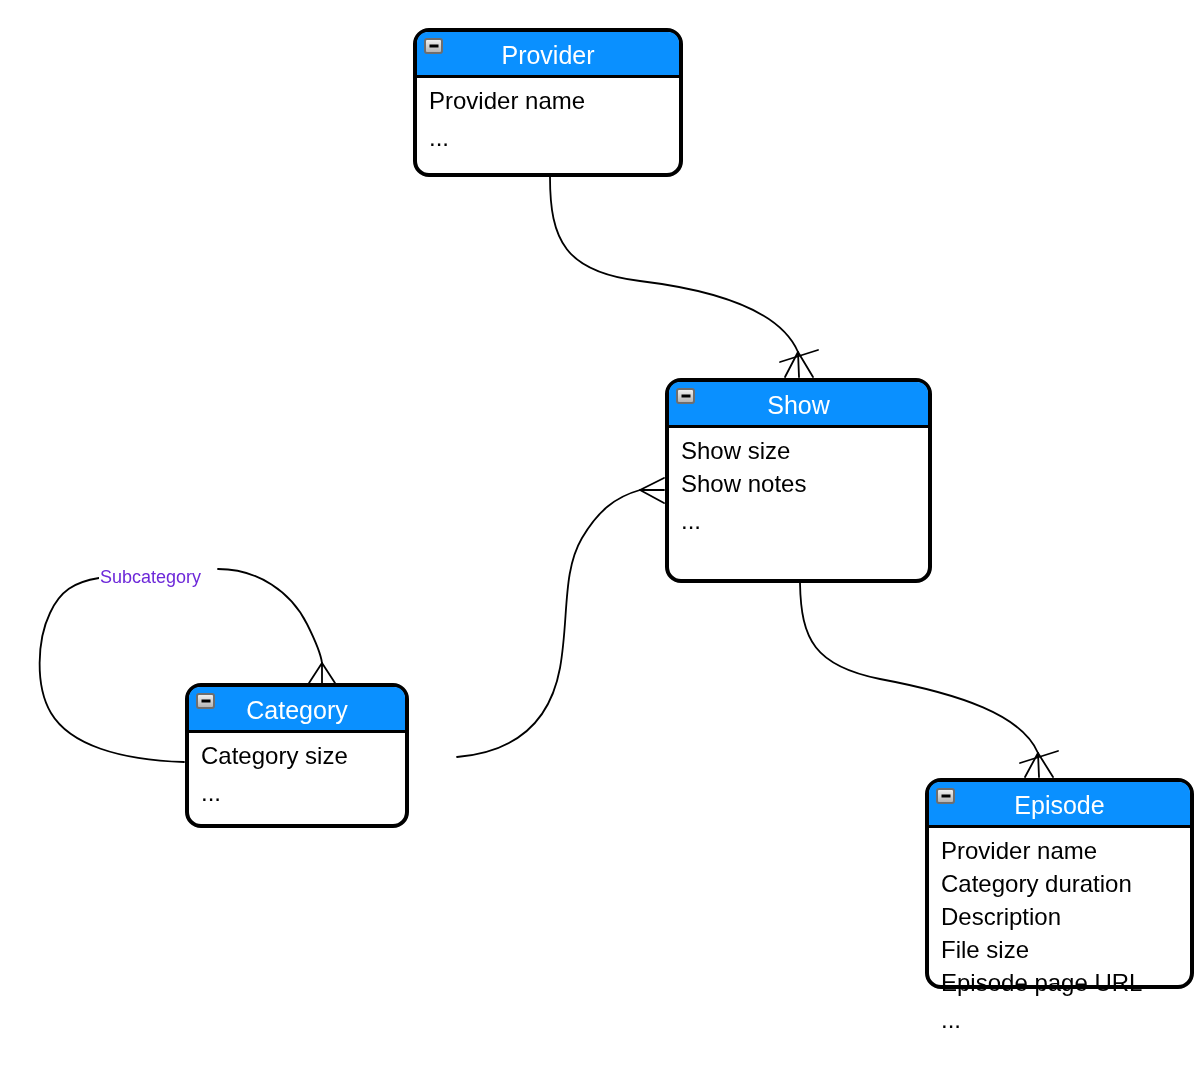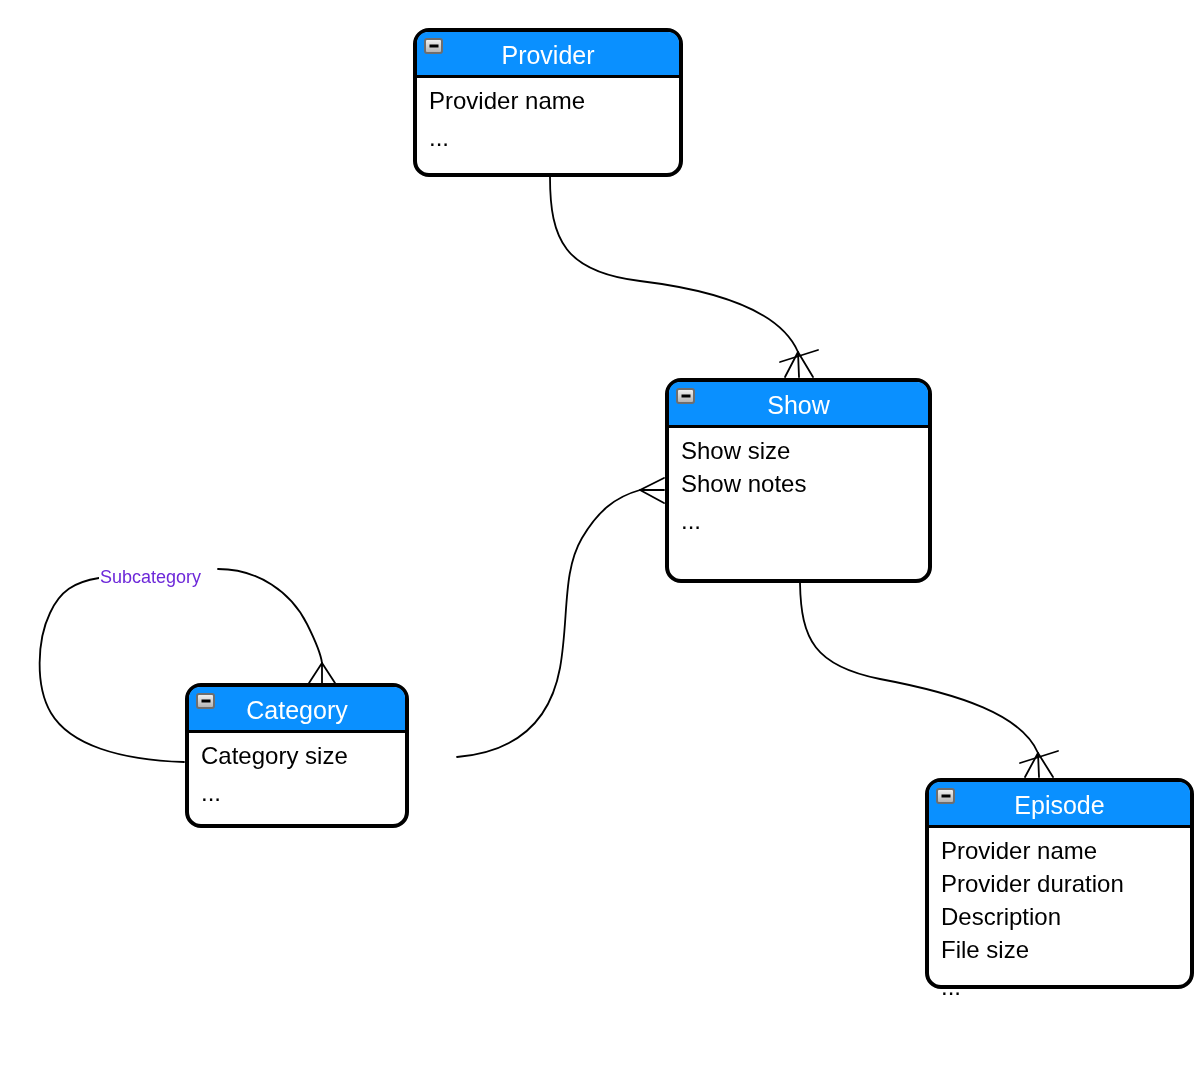--- a/index.html
+++ b/index.html
@@ -156,22 +156,23 @@
 
   <div class="entity" style="left:904px; top:778px; width:269px; height:211px;margin-left:21px;">
     <div class="entity-header">
       <span class="collapse-btn">
           <span class="minus"></span>
         </span>
       <span>Episode</span>
     </div>
     <div class="entity-body">
       <div class="field pk">Provider name</div>
-      <div class="field">Provider duration</div>
+      <div class="field">Category duration</div>
       <div class="field">Description</div>
       <div class="field">File size</div>
+      <div class="field">Episode page URL</div>
       <div class="field ellipsis">...</div>
     </div>
   </div>
 
   <div class="rel-label">Subcategory</div>
 
 </div>
 
 </body></html>

